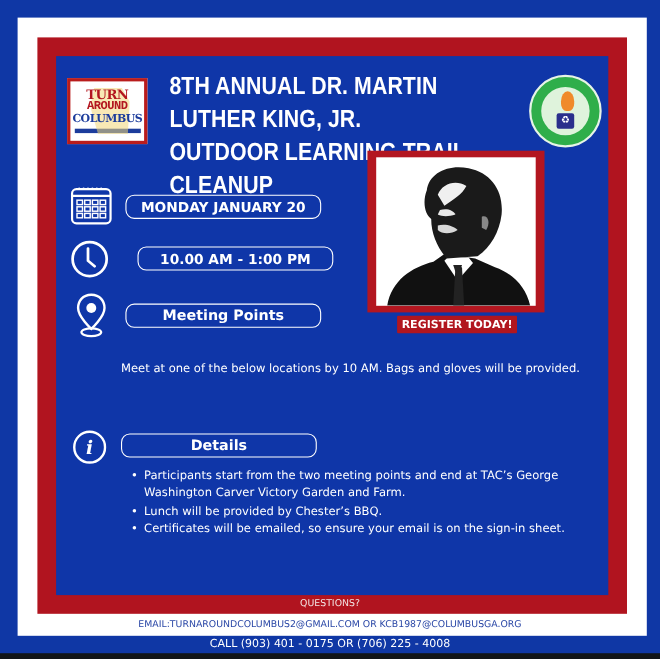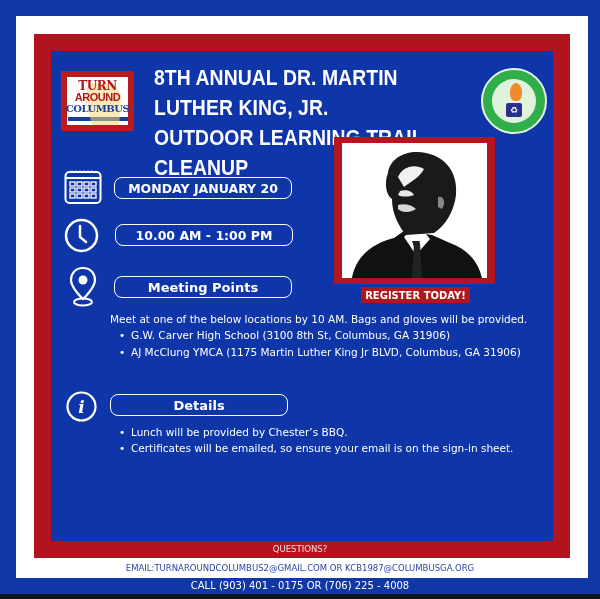--- a/index.html
+++ b/index.html
@@ -5,23 +5,23 @@
   * { box-sizing: border-box; margin: 0; padding: 0; }
   html, body { width: 600px; height: 599px; overflow: hidden; background: #0d1b3a; }
   body { position: relative; font-family: "DejaVu Sans", sans-serif; }
 
   .frame-outer { position: absolute; left: 0; top: 0; width: 600px; height: 594px; background: #0f37a5; }
   .frame-white { position: absolute; left: 16px; top: 16px; width: 572px; height: 562px; background: #ffffff; }
   .frame-red { position: absolute; left: 34px; top: 34px; width: 536px; height: 524px; background: #b1141f; }
   .panel { position: absolute; left: 51px; top: 51px; width: 502px; height: 490px; background: #0f36a8; }
   .bottom-strip { position: absolute; left: 0; top: 594px; width: 600px; height: 5px; background: #111418; }
 
-  .logo-left { position: absolute; left: 61px; top: 71px; width: 73px; height: 60px; background: #fff; border: 6px solid #b91c1c; display: flex; flex-direction: column; align-items: center; justify-content: center; }
+  .logo-left { position: absolute; left: 61px; top: 71px; width: 73px; height: 60px; background: #fff; border: 3px solid #b91c1c; display: flex; flex-direction: column; align-items: center; justify-content: center; }
   .logo-left .l1 { font-family: "DejaVu Serif", serif; font-weight: bold; font-size: 12px; color: #b3161f; line-height: 11px; letter-spacing: -0.5px; }
-  .logo-left .l2 { font-family: Liberation Sans, sans-serif; font-weight: bold; font-size: 11px; color: #b3161f; line-height: 11px; letter-spacing: -0.5px; }
+  .logo-left .l2 { font-family: Liberation Mono, monospace; font-weight: bold; font-size: 11px; color: #b3161f; line-height: 11px; letter-spacing: -0.5px; }
   .logo-left .l3 { font-family: "DejaVu Serif", serif; font-weight: bold; font-size: 10px; color: #1c3c9c; line-height: 11px; letter-spacing: -0.5px; }
   .logo-left .tag { margin-top: 3px; width: 60px; height: 4px; background: #1c3c9c; }
   .logo-left .map { position: absolute; left: 18px; top: 6px; width: 36px; height: 42px; background: #f3d779; opacity: 0.55; z-index: 0; clip-path: polygon(10% 0, 80% 0, 100% 30%, 95% 100%, 20% 100%, 0 40%); }
   .logo-left span { position: relative; z-index: 1; }
 
   .logo-right { position: absolute; left: 481px; top: 68px; width: 66px; height: 66px; border-radius: 50%; background: #2fae4a; border: 2px solid #e6f4e6; display: flex; align-items: center; justify-content: center; }
   .logo-right .inner { width: 44px; height: 44px; border-radius: 50%; background: #dff3dc; position: relative; overflow: hidden; }
   .logo-right .flame { position: absolute; left: 18px; top: 4px; width: 12px; height: 18px; background: #f08a2a; border-radius: 50% 50% 40% 40%; }
   .logo-right .bin { position: absolute; left: 14px; top: 24px; width: 16px; height: 14px; background: #2a2f8c; border-radius: 2px; color: #fff; font-size: 9px; text-align: center; line-height: 14px; }
 
@@ -99,21 +99,21 @@
   </svg>
 </div>
 <div class="pill" style="left:114px; top:177px; width:178px; height:22px; font-size:12.5px;">MONDAY JANUARY 20</div>
 
 <div class="icon" style="left:64px; top:218px; width:35px; height:35px;">
   <svg width="35" height="35" viewBox="0 0 35 35">
     <circle cx="17.5" cy="17.5" r="15.5" fill="none" stroke="#fff" stroke-width="2.5"></circle>
     <polyline points="16,8 16,19 22,24" fill="none" stroke="#fff" stroke-width="2.5" stroke-linecap="round"></polyline>
   </svg>
 </div>
-<div class="pill" style="left:115px; top:224px; width:178px; height:22px; font-size:12.5px;">10.00 AM - 1:00 PM</div>
+<div class="pill" style="left:125px; top:224px; width:178px; height:22px; font-size:12.5px;">10.00 AM - 1:00 PM</div>
 
 <div class="icon" style="left:68px; top:266px; width:30px; height:42px;">
   <svg width="30" height="42" viewBox="0 0 30 42">
     <path d="M15 2 C7 2 3 8 3 14 C3 22 15 33 15 33 C15 33 27 22 27 14 C27 8 23 2 15 2 Z" fill="none" stroke="#fff" stroke-width="2.2"></path>
     <circle cx="15" cy="14" r="4.5" fill="#fff"></circle>
     <ellipse cx="15" cy="36" rx="9" ry="3.5" fill="none" stroke="#fff" stroke-width="2"></ellipse>
   </svg>
 </div>
 <div class="pill" style="left:114px; top:276px; width:178px; height:22px; font-size:13px;">Meeting Points</div>
 
@@ -127,38 +127,35 @@
       <path d="M46 30 C48 14 66 6 84 10 C104 14 116 30 114 52 C112 68 104 82 92 90 L64 92 C56 82 50 70 50 56 C44 52 42 40 46 30 Z" fill="#1a1a1a"></path>
       <path d="M56 34 C60 24 72 20 82 26 C78 34 70 38 62 44 Z" fill="#f0f0f0"></path>
       <path d="M58 48 C64 46 70 48 72 52 C66 54 60 54 56 52 Z" fill="#e8e8e8"></path>
       <path d="M56 62 C62 60 70 62 74 66 C68 70 60 70 56 66 Z" fill="#d8d8d8"></path>
       <path d="M96 54 C102 52 104 60 100 66 L96 64 Z" fill="#888"></path>
     </svg>
   </div>
 </div>
 <div class="register">REGISTER TODAY!</div>
 
-<div class="body-text" style="left:110px; top:311px; width:430px;">
+<div class="body-text" style="left:110px; top:327px; width:430px;">
   <div>Meet at one of the below locations by 10 AM. Bags and gloves will be provided.</div>
-  <ul style="margin-left:9px;">
-    <li>G.W. Carver High School (3100 8th St, Columbus, GA 31906)</li>
-    <li>AJ McClung YMCA (1175 Martin Luther King Jr BLVD, Columbus, GA 31906)</li>
-  </ul>
 </div>
 
 <div class="icon" style="left:66px; top:391px; width:31px; height:31px;">
   <svg width="31" height="31" viewBox="0 0 31 31">
     <circle cx="15.5" cy="15.5" r="14" fill="none" stroke="#fff" stroke-width="2.2"></circle>
     <text x="15.5" y="22" text-anchor="middle" fill="#fff" font-family="DejaVu Serif, serif" font-style="italic" font-weight="bold" font-size="17">i</text>
   </svg>
 </div>
 <div class="pill" style="left:110px; top:394px; width:178px; height:22px; font-size:13px;">Details</div>
 
 <div class="body-text" style="left:119px; top:424px; width:425px;">
   <ul>
+    <li>Participants start from the two meeting points and end at TAC’s George Washington Carver Victory Garden and Farm.</li>
     <li>Lunch will be provided by Chester’s BBQ.</li>
     <li>Certificates will be emailed, so ensure your email is on the sign-in sheet.</li>
   </ul>
 </div>
 
 <div class="footer-q">QUESTIONS?</div>
 <div class="footer-email">EMAIL:TURNAROUNDCOLUMBUS2@GMAIL.COM OR  KCB1987@COLUMBUSGA.ORG</div>
 <div class="footer-call">CALL (903) 401 - 0175 OR (706) 225 - 4008</div>
 
 </body></html>

